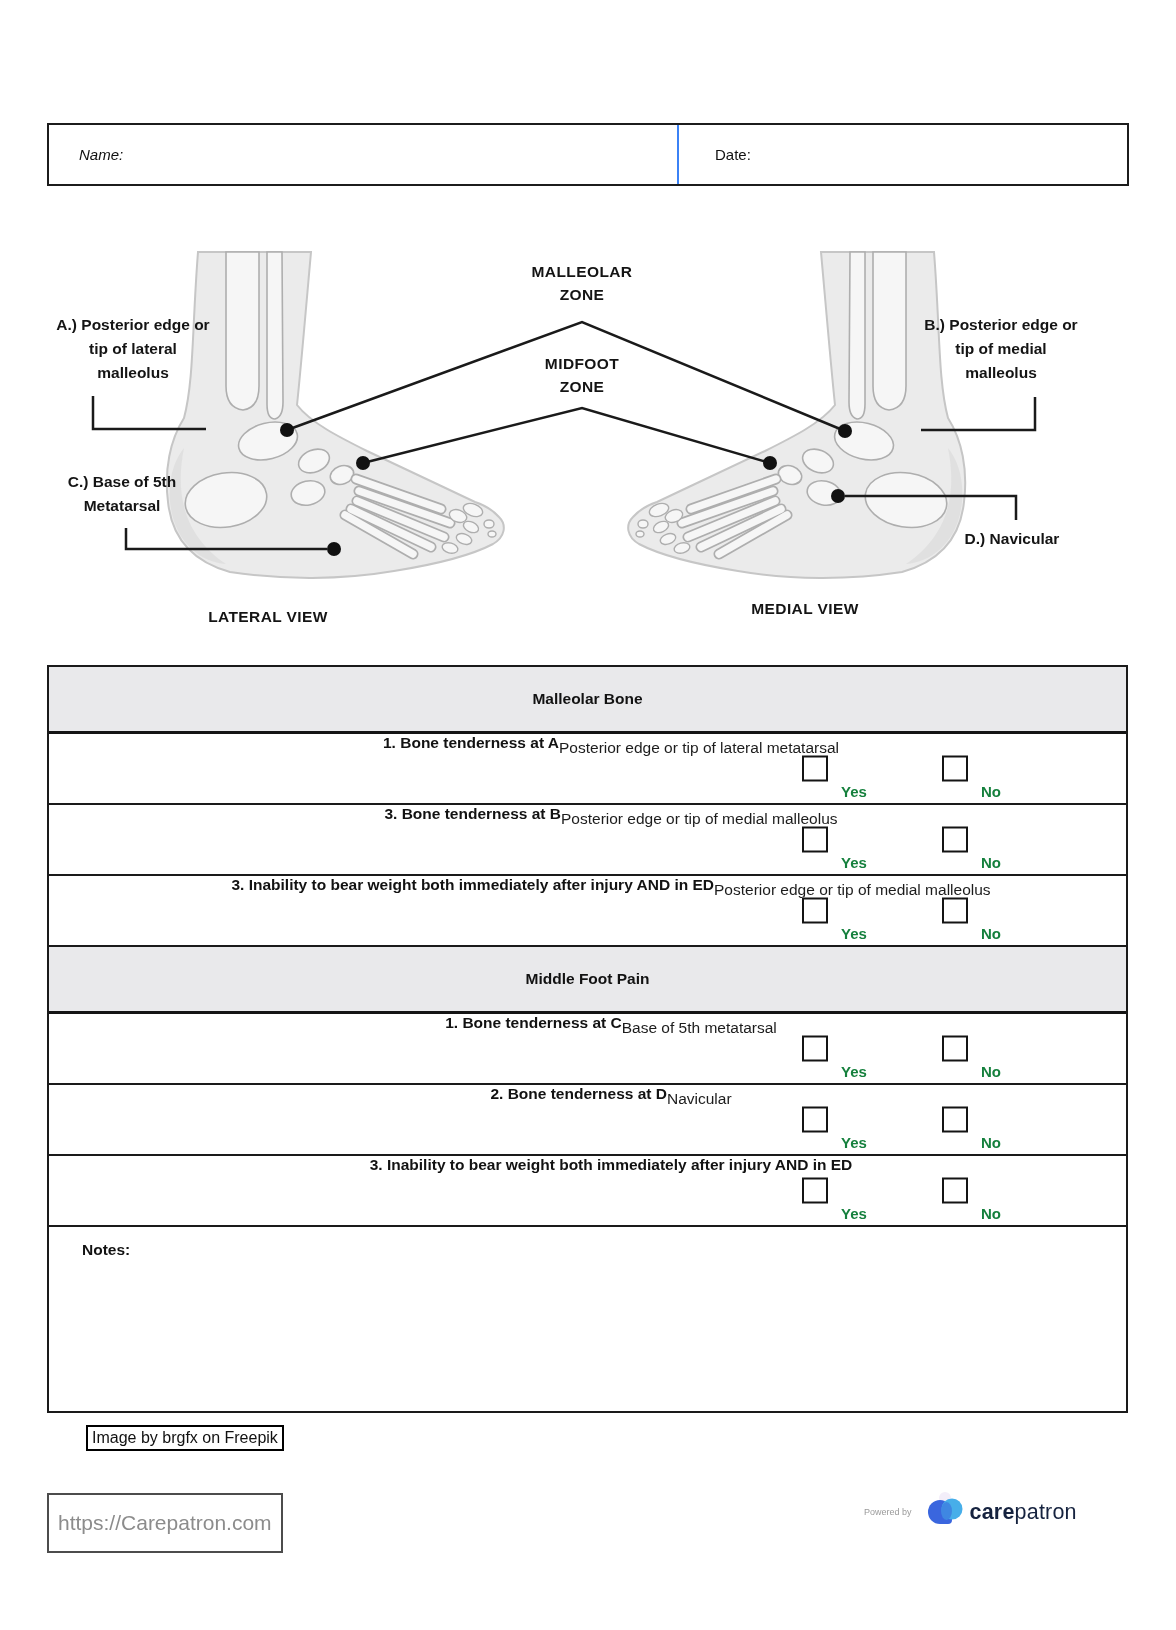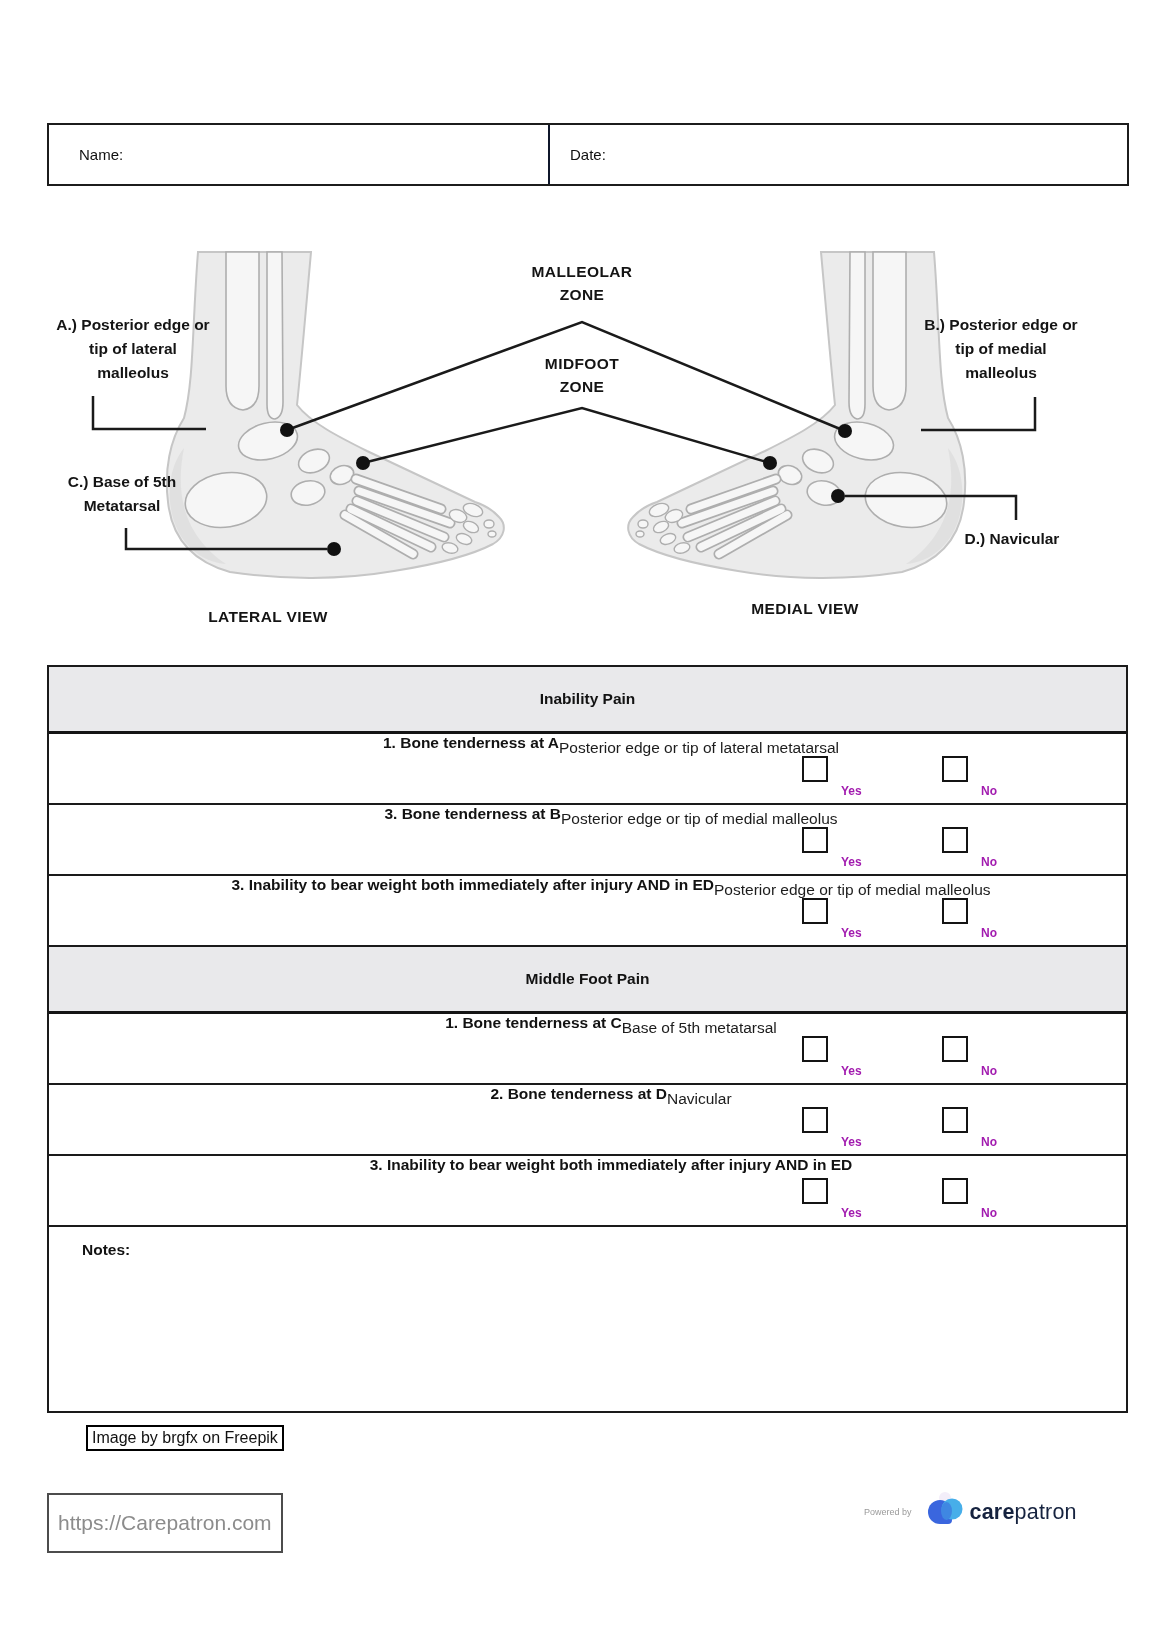--- a/index.html
+++ b/index.html
@@ -8,22 +8,22 @@
   .page { position:relative; width:1176px; height:1630px; background:#fff; margin:0 auto; overflow:hidden; }
 
   
   .title { position:absolute; top:52px; left:0; width:100%; text-align:center;
            font-size:31px; font-weight:bold; color:#1e2a56; letter-spacing:.2px; }
 
   
   .nd-table { position:absolute; left:47px; top:123px; width:1082px; height:63px;
               border:2px solid #1c1c1c; display:flex; }
   .nd-cell { display:flex; align-items:center; font-size:15px; color:#111; }
-  .nd-cell.name { width:501px; border-right:2px solid #0f172a; padding-left:30px; }
-  .nd-cell.date { flex:1; padding-left:20px; }
+  .nd-cell.name { width:630px; border-right:2px solid #3b82f6; padding-left:30px;font-style:italic; }
+  .nd-cell.date { flex:1; padding-left:36px; }
 
   
   .diagram { position:absolute; left:0; top:0; width:1176px; height:660px; }
   .foot-svg { position:absolute; }
   .overlay-svg { position:absolute; left:0; top:0; width:1176px; height:660px; }
   .zone-label { position:absolute; text-align:center; font-weight:bold; font-size:15.5px;
                 line-height:23px; color:#141414; letter-spacing:.4px; }
   .anno-label { position:absolute; text-align:center; font-weight:bold; font-size:15.5px;
                 line-height:24px; color:#141414; }
   .anno-label span { display:block; }
@@ -38,21 +38,21 @@
                     font-weight:bold; font-size:15.5px; color:#121212; }
   .check-row { height:71px; border-bottom:2px solid #1a1a1a; position:relative;
                display:flex; flex-direction:row; justify-content:center; padding-left:40px; }
   .row-title { font-weight:bold; font-size:15.5px; color:#121212; margin-left:7px; }
   .row-sub { font-size:15.5px; color:#1c1c1c; margin-top:5px; }
   .cb-group { position:absolute; top:50%; transform:translateY(-50%);
               display:flex; align-items:center; }
   .cb-group.yes { left:753px; }
   .cb-group.no  { left:893px; }
   .checkbox { width:26px; height:26px; border:2.5px solid #141414; background:#fff; display:inline-block; }
-  .cb-label { font-weight:bold; font-size:12px; color:#a21caf; margin-left:13px;margin-top:44px; }
+  .cb-label { font-weight:bold; font-size:15px; color:#15803d; margin-left:13px;margin-top:44px; }
   .notes-row { flex:1; padding:14px 0 0 33px; }
   .notes-label { font-weight:bold; font-size:15.5px; color:#121212; }
 
   
   .credit-box { position:absolute; left:86px; top:1425px; border:2px solid #000;
                 font-size:16px; color:#111; padding:2px 4px; text-decoration:none; }
   .url-box { position:absolute; left:47px; top:1493px; border:2px solid #4c4c4c;
              font-size:21px; color:#8c8c8c; padding:16px 9px; text-decoration:none; }
   .powered { position:absolute; left:864px; top:1488px; height:48px;
              display:flex; align-items:center; }
@@ -169,21 +169,21 @@
     <div class="anno-label" style="left:952px; top:527px; width:120px">
       <span>D.) Navicular</span>
     </div>
 
     <div class="view-caption" style="left:158px; top:608px">LATERAL VIEW</div>
     <div class="view-caption" style="left:695px; top:600px">MEDIAL VIEW</div>
   </div>
 
   <div class="main-table">
 
-    <div class="section-header">Inability Pain</div>
+    <div class="section-header">Malleolar Bone</div>
 
     <div class="check-row">
       <div class="row-title">1. Bone tenderness at A</div>
       <div class="row-sub">Posterior edge or tip of lateral metatarsal</div>
       <div class="cb-group yes">
           <span class="checkbox"></span>
           <span class="cb-label">Yes</span>
         </div>
       <div class="cb-group no">
           <span class="checkbox"></span>

